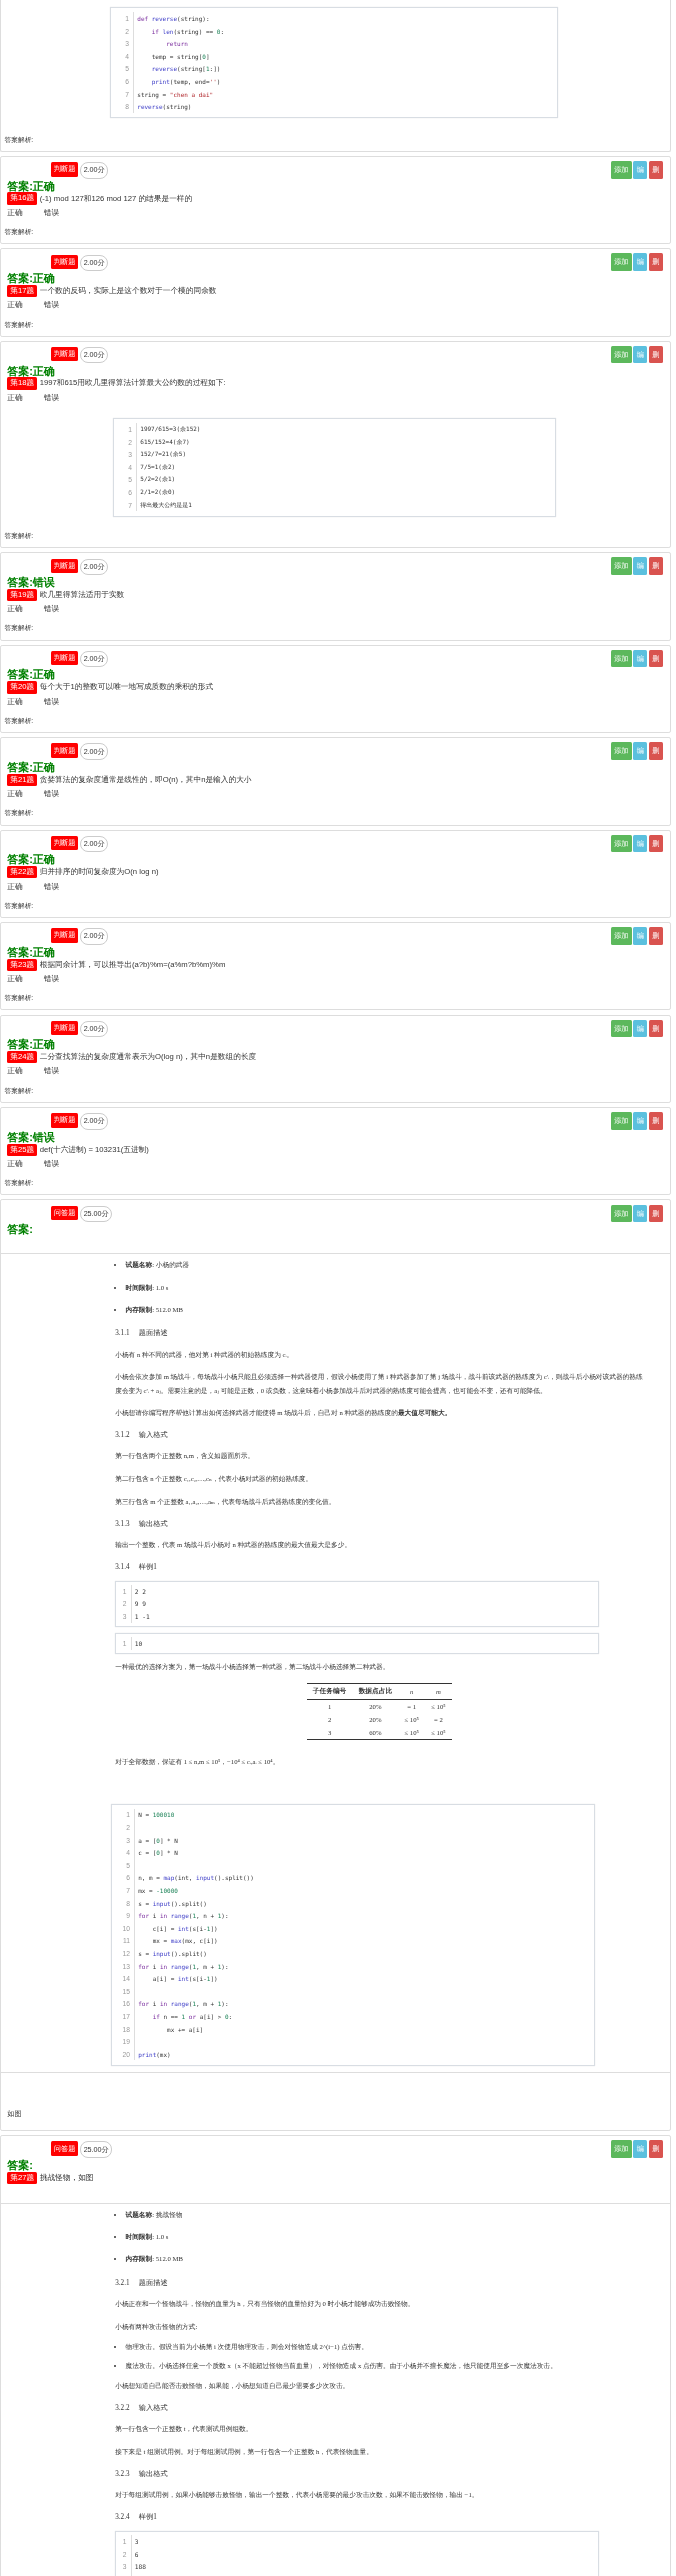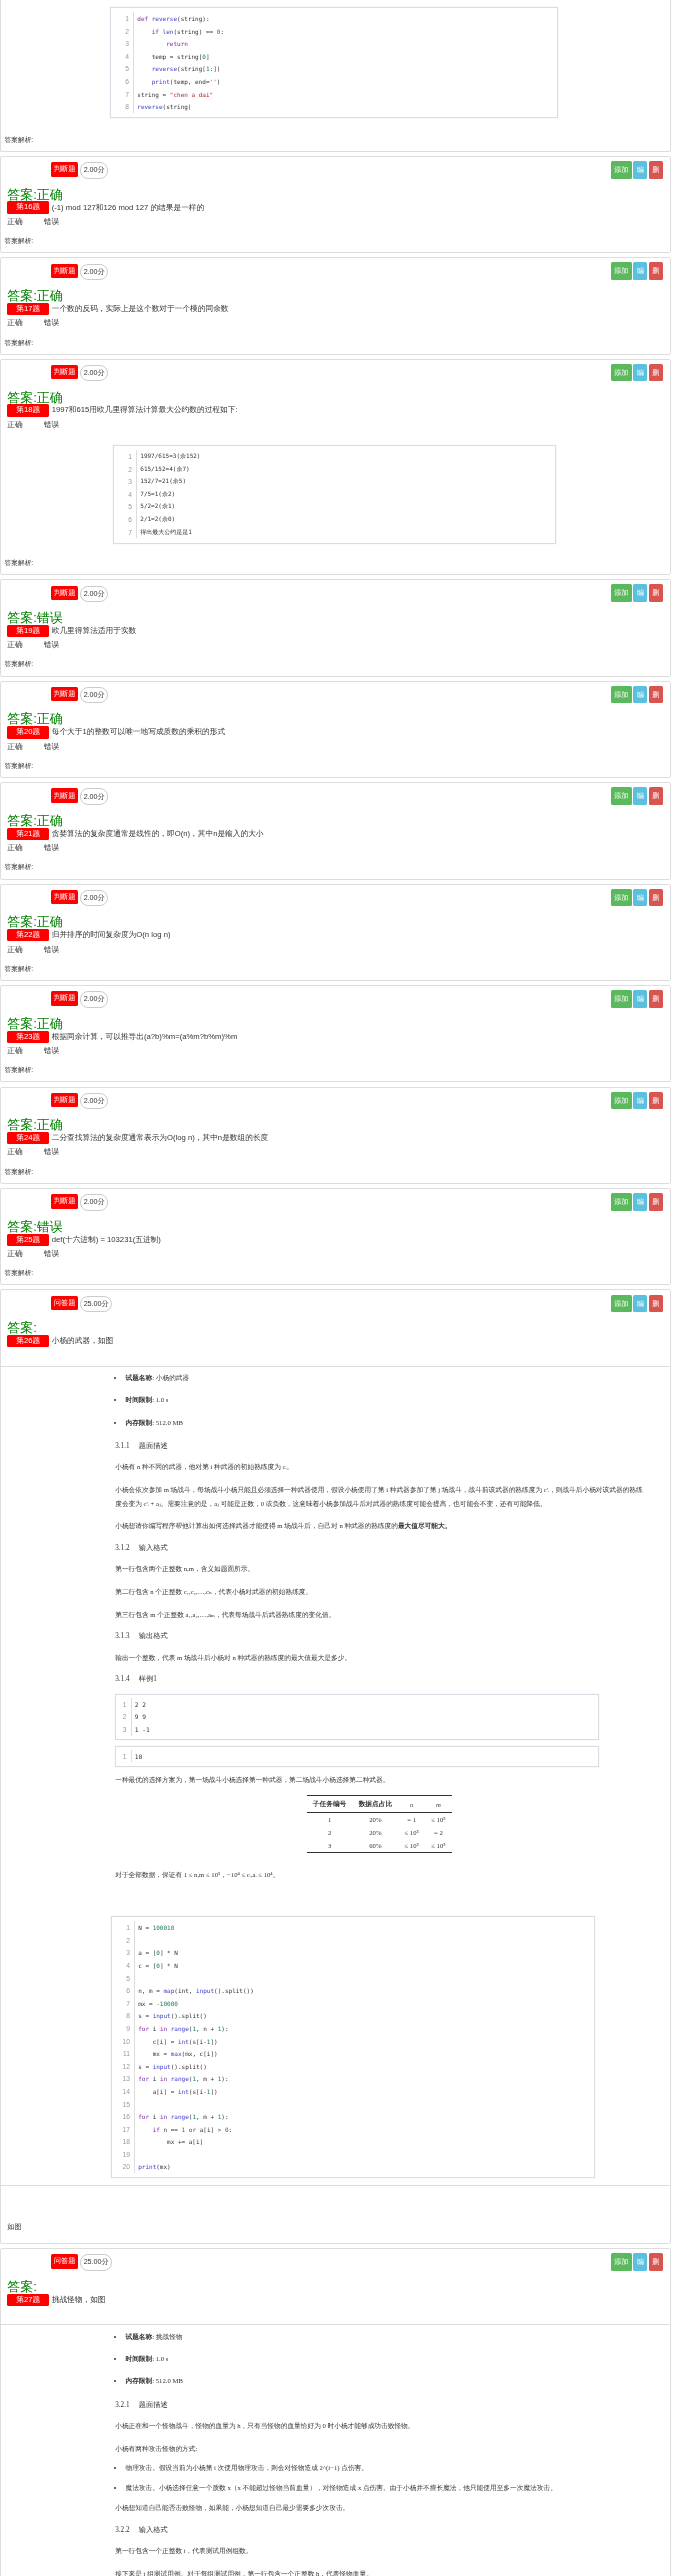--- a/index.html
+++ b/index.html
@@ -34,24 +34,24 @@
   .btn {
     color: #ffffff; border: none; border-radius: 1.5px; font-size: 7.2px;
     padding: 0 3.1px; height: 17.5px; line-height: 17.5px; cursor: pointer;
     font-family: "Liberation Sans", "DejaVu Sans", sans-serif;
   }
   .btn-video { background: #5cb85c; width: 21px; padding: 0; width: 20.6px; }
   .btn-video { width: 20.6px; }
   .btn-edit { background: #5bc0de; width: 14px; padding: 0; }
   .btn-delete { background: #d9534f; width: 14px; padding: 0; }
   .btn-video { width: 21px; }
-  .answer-line { color: #008000; font-weight: normal; font-size: 13px; margin-top: 12px; height: 10.3px; line-height: 10.3px; }
+  .answer-line { color: #008000; font-weight: bold; font-size: 11px; margin-top: 3px; height: 10.3px; line-height: 10.3px; }
   .question-line { display: flex; align-items: center; margin-top: 1.5px; font-size: 7.7px; }
   .q-no {
-    background: #ff0000; color: #fff; border-radius: 1.5px; padding: 1px 9px;
+    background: #ff0000; color: #fff; border-radius: 1.5px; padding: 1px 3px;
     font-size: 7.7px; line-height: 10.3px; margin-right: 2.6px;
   }
   .options { margin-top: 3.1px; font-size: 7.7px; }
   .options span { margin-right: 19px; }
   .analysis { margin-top: 10.3px; font-size: 6.7px; color: #333; margin-left: -2.6px; }
   .code-wrap { margin: 8.2px 0 0 0; display: flex; justify-content: center; }
   .code {
     border: 0.5px solid #d8dde3; box-shadow: 0 0 1px rgba(0,0,0,0.12);
     background: #fff; padding: 4.1px 0; font-family: "DejaVu Sans Mono", "Liberation Mono", monospace;
     font-size: 6px;
@@ -394,24 +394,20 @@
     <div class="head-row">
       <span class="type-badge">问答题</span>
       <span class="score-badge">25.00分</span>
     </div>
     <div class="actions">
       <button class="btn btn-video">添加视频</button>
       <button class="btn btn-edit">编辑</button>
       <button class="btn btn-delete">删除</button>
     </div>
     <div class="answer-line">答案:</div>
-    <div class="question-line">
-      <span class="q-no">第26题</span>
-      <span>小杨的武器，如图</span>
-    </div>
     <div class="divider"></div>
 
     <div class="doc">
       <ul>
         <li><b>试题名称</b>: <span>小杨的武器</span></li>
         <li><b>时间限制</b>: <span>1.0 s</span></li>
         <li><b>内存限制</b>: <span>512.0 MB</span></li>
       </ul>
       <h4><span class="sec">3.1.1</span><span>题面描述</span></h4>
       <p>小杨有 n 种不同的武器，他对第 i 种武器的初始熟练度为 cᵢ。</p>

